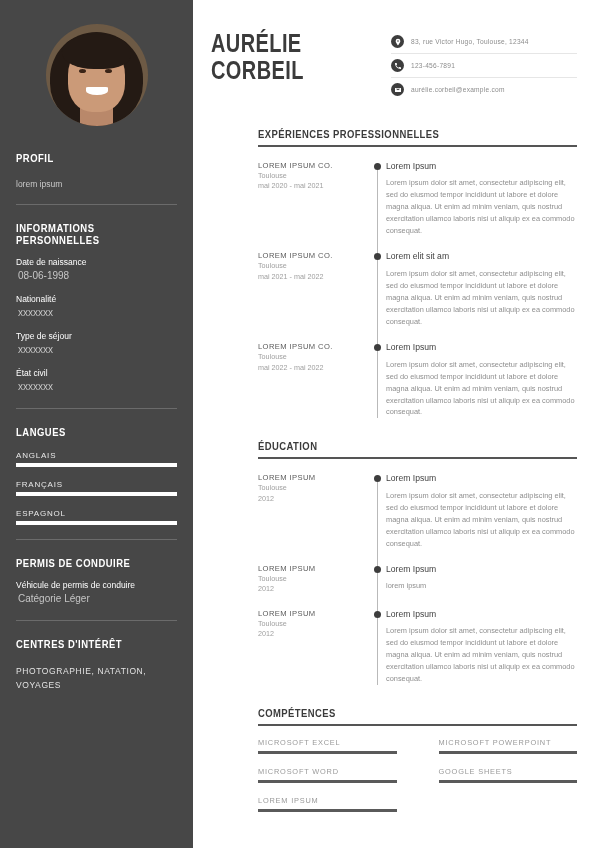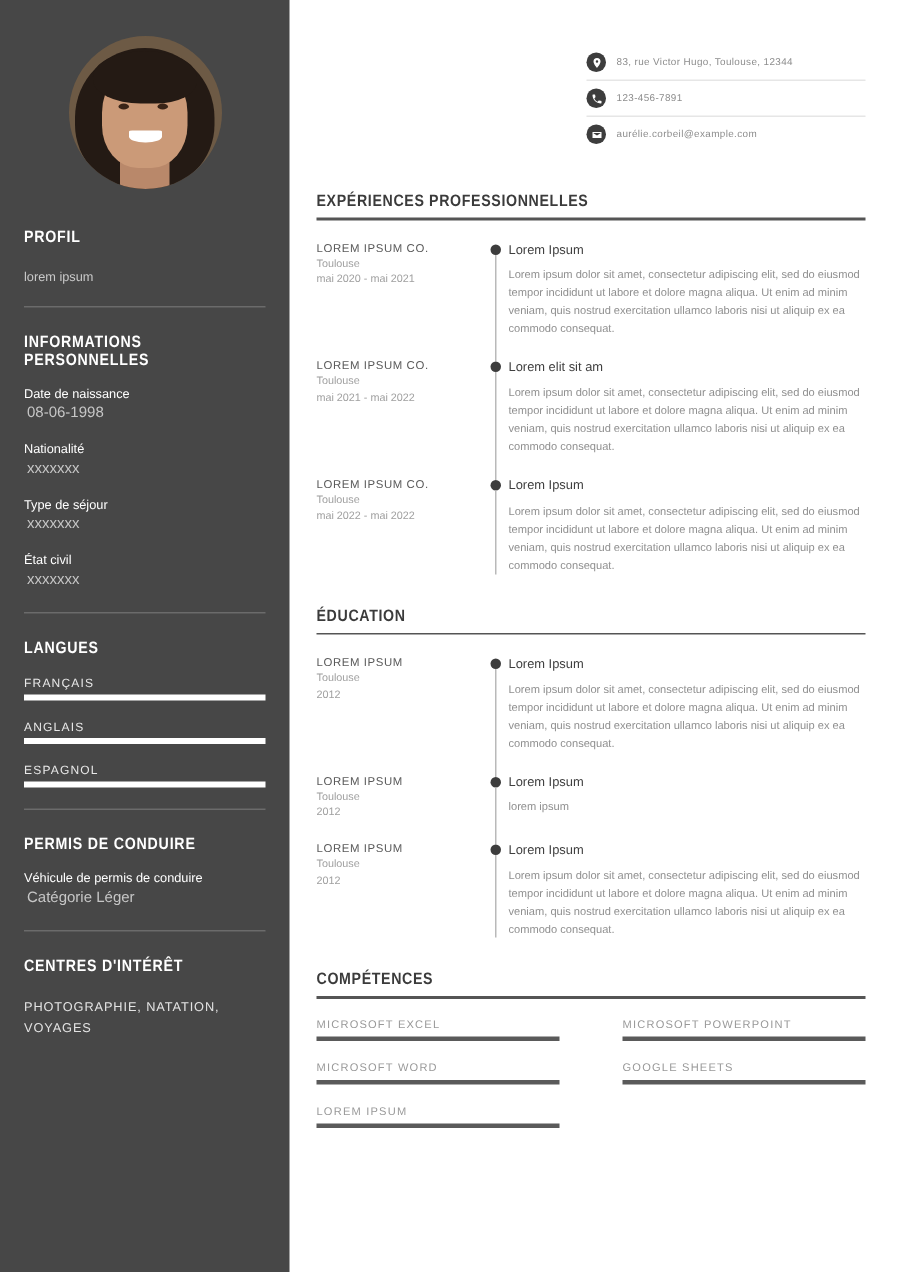--- a/index.html
+++ b/index.html
@@ -191,21 +191,21 @@
     justify-content: center;
   }
   .cicon svg { display: block; }
   .ctext {
     color: #8d8d8d;
     font-size: 6.6px;
     letter-spacing: 0.25px;
     white-space: nowrap;
   }
 
-  .section { margin-top: 22px; }
+  .section { margin-top: 22px; margin-left: 47px; }
   .sec-title {
     color: #3b3b3b;
     font-size: 11px;
     font-weight: bold;
     letter-spacing: 0.5px;
     text-transform: uppercase;
     transform: scaleX(0.86);
     transform-origin: left center;
   }
   .sec-rule {
@@ -330,27 +330,27 @@
     <div class="field">
       <div class="side-label">État civil</div>
       <div class="side-value">xxxxxxx</div>
     </div>
     <div class="side-divider"></div>
 
     <div class="sec-gap"></div>
     <div class="side-h">LANGUES</div>
 
     <div class="lang-row">
-      <div class="lang-name">FRANÇAIS</div>
+      <div class="lang-name">ANGLAIS</div>
       <div class="lang-track">
         <div class="lang-fill" style="width: 100%;"></div>
       </div>
     </div>
     <div class="lang-row">
-      <div class="lang-name">ANGLAIS</div>
+      <div class="lang-name">FRANÇAIS</div>
       <div class="lang-track">
         <div class="lang-fill" style="width: 100%;"></div>
       </div>
     </div>
     <div class="lang-row">
       <div class="lang-name">ESPAGNOL</div>
       <div class="lang-track">
         <div class="lang-fill" style="width: 100%;"></div>
       </div>
     </div>
@@ -366,20 +366,24 @@
 
     <div class="sec-gap"></div>
     <div class="side-h">CENTRES D'INTÉRÊT</div>
     <div style="height:14px"></div>
     <div class="interest-text">PHOTOGRAPHIE, NATATION, VOYAGES</div>
   </aside>
 
   <main class="main">
 
     <div class="header">
+      <div>
+        <div class="name">AURÉLIE</div>
+        <div class="name">CORBEIL</div>
+      </div>
 
       <div class="contact-col">
         <div class="contact-row">
           <span class="cicon">
             <svg width="8" height="8" viewBox="0 0 24 24">
                 <path fill="#ffffff" d="M12 2a7 7 0 0 0-7 7c0 5 7 13 7 13s7-8 7-13a7 7 0 0 0-7-7zm0 9.5A2.5 2.5 0 1 1 12 6.5a2.5 2.5 0 0 1 0 5z"></path>
               </svg>
           </span>
           <span class="ctext">83, rue Victor Hugo, Toulouse, 12344</span>
         </div>

